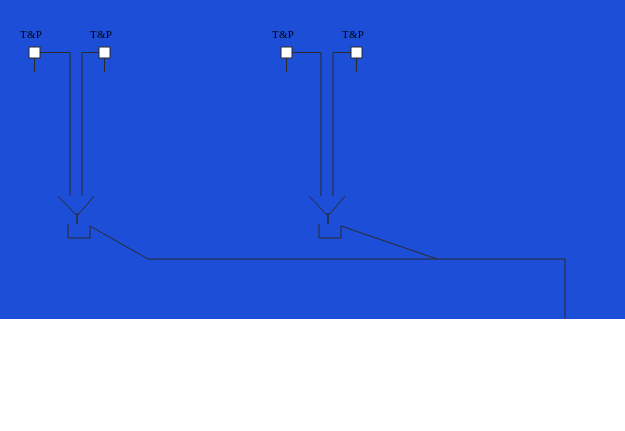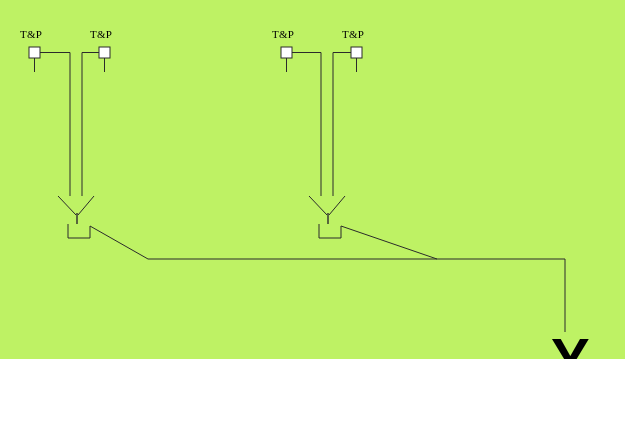--- a/index.html
+++ b/index.html
@@ -4,22 +4,22 @@
 <title>T&amp;P Relief Valve Discharge Diagram</title>
 <style>
   html, body {
     margin: 0;
     padding: 0;
     background: #ffffff;
   }
   #diagram-root {
     position: relative;
     width: 625px;
-    height: 359px;
-    background: #bef264;
+    height: 319px;
+    background: #1d4ed8;
     overflow: hidden;
     font-family: "Liberation Serif", "DejaVu Serif", serif;
   }
   #schematic-svg {
     position: absolute;
     left: 0;
     top: 0;
     width: 625px;
     height: 431px;
   }

